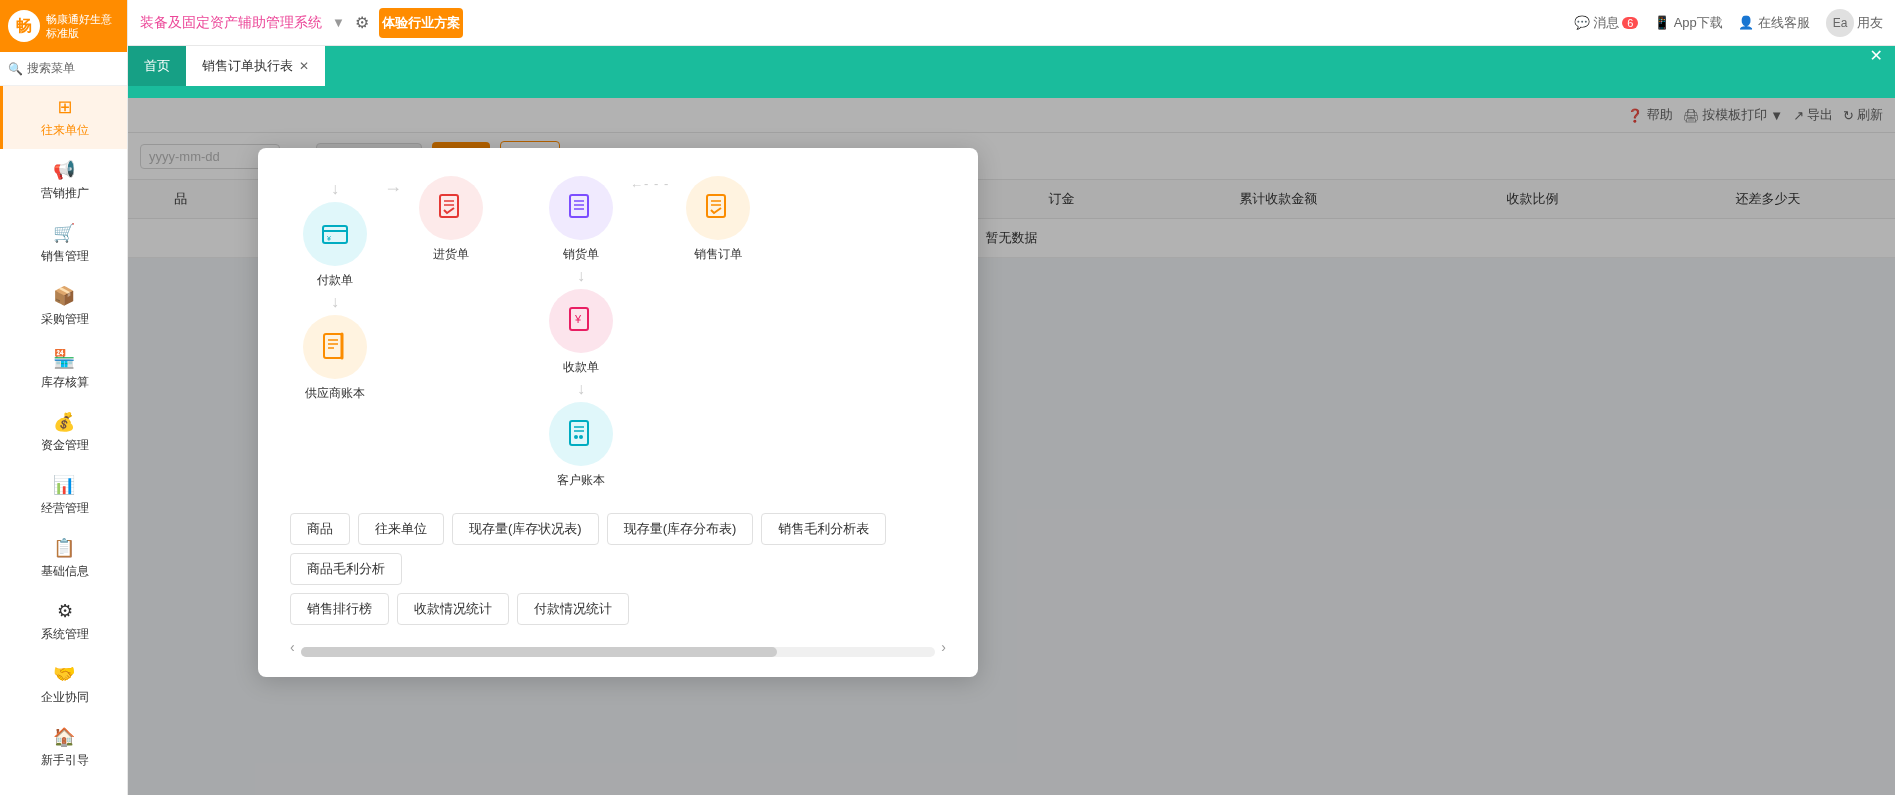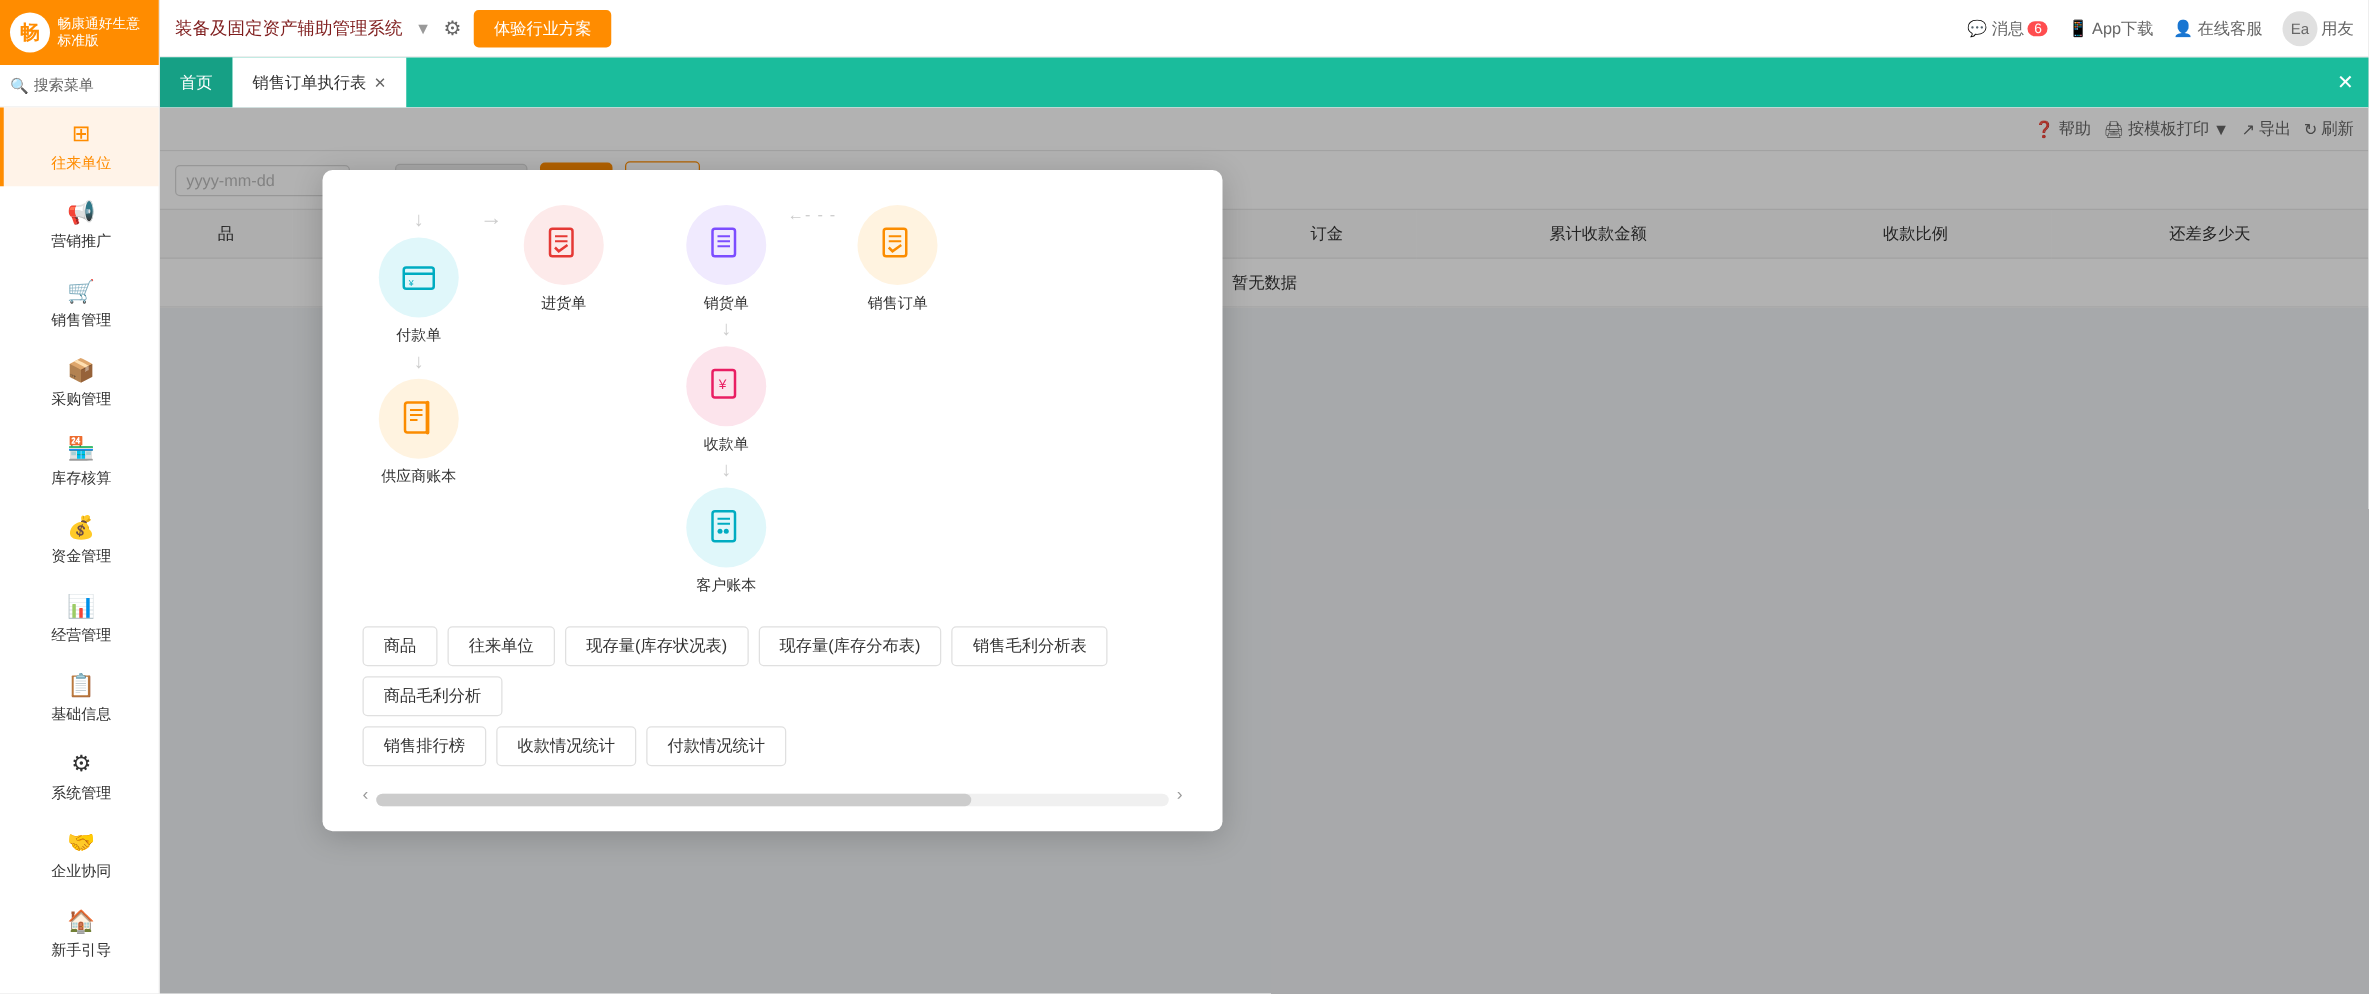--- a/index.html
+++ b/index.html
@@ -14,31 +14,31 @@
     .sidebar-logo-icon { width: 32px; height: 32px; background: #fff; border-radius: 50%; display: flex; align-items: center; justify-content: center; color: #ff8c00; font-size: 16px; font-weight: bold; }
     .sidebar-logo-text { color: #fff; font-size: 11px; line-height: 1.3; }
     .sidebar-search { padding: 8px; border-bottom: 1px solid #f0f0f0; display: flex; align-items: center; gap: 4px; color: #666; cursor: pointer; font-size: 12px; }
     .sidebar-item { padding: 10px 8px; display: flex; flex-direction: column; align-items: center; gap: 4px; cursor: pointer; color: #333; font-size: 12px; border-left: 3px solid transparent; }
     .sidebar-item.active { background: #fff3e8; color: #ff8c00; border-left-color: #ff8c00; }
     .sidebar-item-icon { font-size: 18px; }
 
     
     .main-area { flex: 1; display: flex; flex-direction: column; overflow: hidden; }
     .top-header { height: 46px; background: #fff; border-bottom: 1px solid #e8e8e8; display: flex; align-items: center; padding: 0 12px; gap: 10px; }
-    .system-title { font-size: 14px; color: #7f1d1d; font-weight: 500; }
+    .system-title { font-size: 14px; color: #ec4899; font-weight: 500; }
     .header-dropdown { color: #999; cursor: pointer; }
     .header-gear { color: #666; cursor: pointer; font-size: 16px; }
-    .btn-experience { background: #ff8c00; color: #fff; border: none; border-radius: 4px; padding: 6px 16px; cursor: pointer; font-size: 13px; }
+    .btn-experience { background: #ff8c00; color: #fff; border: none; border-radius: 4px; padding: 6px 3px; cursor: pointer; font-size: 13px; font-weight: bold; }
     .header-right { margin-left: auto; display: flex; align-items: center; gap: 16px; color: #666; font-size: 13px; }
     .header-right-item { display: flex; align-items: center; gap: 3px; cursor: pointer; }
     .badge { background: #ff4d4f; color: #fff; border-radius: 10px; padding: 0 5px; font-size: 11px; min-width: 16px; text-align: center; }
     .avatar { width: 28px; height: 28px; background: #e0e0e0; border-radius: 50%; display: flex; align-items: center; justify-content: center; font-size: 12px; color: #666; }
 
     
-    .tab-bar { height: 40px; background: #1abc9c; display: flex; align-items: center; padding: 0 0; position: relative; }
+    .tab-bar { height: 52px; background: #1abc9c; display: flex; align-items: flex-start; padding: 0 0; position: relative; }
     .tab-item { padding: 0 16px; height: 40px; display: flex; align-items: center; gap: 6px; cursor: pointer; color: #fff; font-size: 13px; }
     .tab-item.home { background: #16a085; }
     .tab-item.active { background: #fff; color: #333; font-family: Liberation Serif, serif; }
     .tab-close { color: #666; font-size: 12px; cursor: pointer; }
     .tab-close-main { position: absolute; right: 12px; color: #fff; cursor: pointer; font-size: 16px; }
 
     
     .content-area { flex: 1; background: #f0f2f5; position: relative; overflow: hidden; }
 
     

